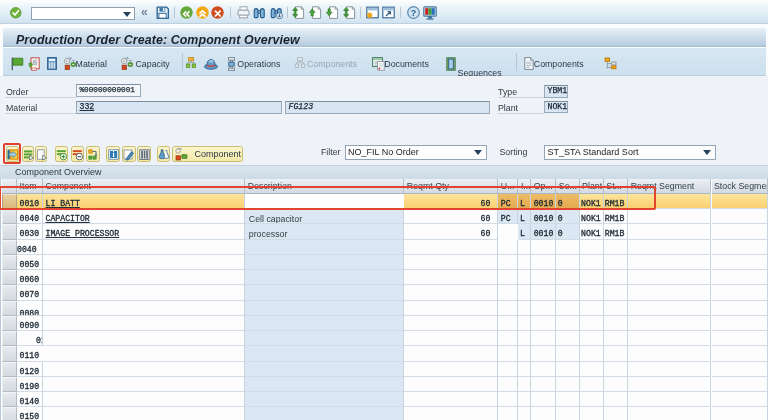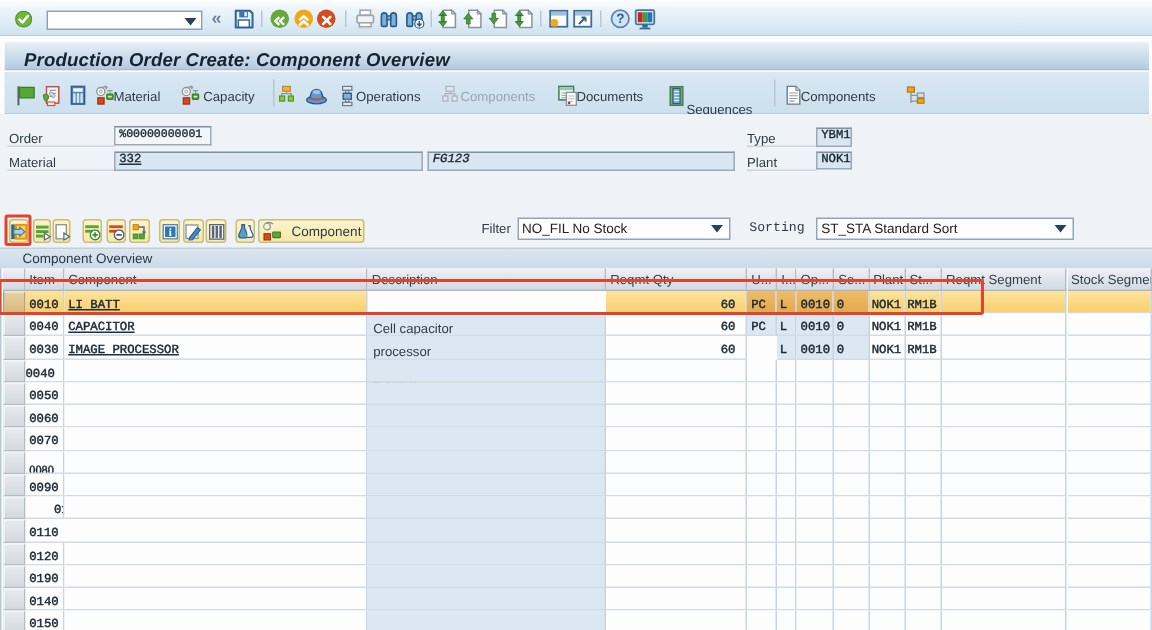--- a/index.html
+++ b/index.html
@@ -324,23 +324,23 @@
 <div class="btn" style="left:172.4px;top:146.3px;width:70.9px;height:15.7px;justify-content:flex-start;padding-left:2px;">
 <svg style="position:static;flex:none" width="13" height="13" viewBox="0 0 13 13">
 <path d="M2 1 Q5 -0.5 7 1.4" stroke="#8a949d" fill="none" stroke-width="0.9"></path>
 <circle cx="3" cy="3" r="2.2" fill="#fdf2cf" stroke="#8a949d" stroke-width="0.8"></circle>
 <rect x="1" y="7.8" width="4.4" height="4.2" fill="#d6491f" stroke="#9c3412" stroke-width="0.7"></rect>
 <rect x="6.8" y="6.6" width="5.2" height="3.8" rx="0.5" fill="#5fa43a" stroke="#3a7d1e" stroke-width="0.7"></rect>
 </svg>
     <span style="font-size:9px;color:#2e3a45;margin-left:6px;">Component</span>
   </div>
 <div class="lab" style="left:309px;top:147.5px;margin-left:12px;">Filter</div>
-<div class="combo" style="left:344.5px;top:144.5px;width:142.5px;height:15px;">NO_FIL No Stock</div>
+<div class="combo" style="left:344.5px;top:144.5px;width:142.5px;height:15px;">NO_FIL No Order</div>
 <div class="arr" style="left:474px;top:150px;"></div>
-<div class="lab" style="left:499.5px;top:147.5px;font-family:Liberation Mono, monospace;">Sorting</div>
+<div class="lab" style="left:499.5px;top:147.5px;">Sorting</div>
 <div class="combo" style="left:544px;top:144.5px;width:172px;height:15px;">ST_STA Standard Sort</div>
 <div class="arr" style="left:702.5px;top:150px;"></div>
 <div class="ab" style="left:0;top:164.5px;width:768px;height:14.5px;background:linear-gradient(180deg,#dbe5ee,#ccdae7);border-top:1px solid #c2d0dd;box-sizing:border-box;"></div>
 <div class="ab" style="left:15px;top:166.5px;font-size:9px;color:#2c3844;">Component Overview</div>
 <div class="ab" style="left:0;top:179.0px;width:768px;height:241.0px;background:#fdfdfe;border-left:1.5px solid #b6c8da;box-sizing:border-box;"></div>
 <div class="tc m hd" style="left:1.5px;top:179.00px;width:15.5px;height:15.00px;padding-left:2.5px;"></div>
 <div class="tc s hd s" style="left:17.0px;top:179.00px;width:26.0px;height:15.00px;padding-left:2.5px;">Item</div>
 <div class="tc s hd s" style="left:43.0px;top:179.00px;width:202.3px;height:15.00px;padding-left:2.5px;">Component</div>
 <div class="tc s hd s" style="left:245.3px;top:179.00px;width:159.0px;height:15.00px;padding-left:2.5px;">Description</div>
 <div class="tc s hd s" style="left:404.3px;top:179.00px;width:94.0px;height:15.00px;padding-left:2.5px;">Reqmt Qty</div>
@@ -443,21 +443,21 @@
 <div class="tc m wc right" style="left:404.3px;top:285.25px;width:94.0px;height:15.25px;text-align:right;padding-right:7px;padding-top:6px;"></div>
 <div class="tc m wc" style="left:498.3px;top:285.25px;width:20.1px;height:15.25px;padding-left:2.5px;padding-top:6px;"></div>
 <div class="tc m wc" style="left:518.4px;top:285.25px;width:12.8px;height:15.25px;padding-left:1.5px;padding-top:6px;"></div>
 <div class="tc m wc" style="left:531.2px;top:285.25px;width:25.1px;height:15.25px;padding-left:2.5px;padding-top:6px;"></div>
 <div class="tc m wc" style="left:556.3px;top:285.25px;width:23.3px;height:15.25px;padding-left:1.5px;padding-top:6px;"></div>
 <div class="tc m wc" style="left:579.6px;top:285.25px;width:24.2px;height:15.25px;padding-left:1.5px;padding-top:6px;"></div>
 <div class="tc m wc" style="left:603.8px;top:285.25px;width:24.4px;height:15.25px;padding-left:1px;padding-top:6px;"></div>
 <div class="tc m wc" style="left:628.2px;top:285.25px;width:83.3px;height:15.25px;padding-left:2.5px;padding-top:6px;"></div>
 <div class="tc m wc" style="left:711.5px;top:285.25px;width:56.5px;height:15.25px;padding-left:2.5px;padding-top:6px;"></div>
 <div class="tc m selc" style="left:1.5px;top:300.50px;width:15.5px;height:15.25px;padding-left:2.5px;padding-top:6px;"></div>
-<div class="tc m wc" style="left:17.0px;top:300.50px;width:26.0px;height:15.25px;padding-left:2.5px;padding-top:12px;font-family:Liberation Serif, serif;">0080</div>
+<div class="tc m wc" style="left:17.0px;top:300.50px;width:26.0px;height:15.25px;padding-left:2.5px;padding-top:12px;">0080</div>
 <div class="tc m wc" style="left:43.0px;top:300.50px;width:202.3px;height:15.25px;padding-left:2.5px;padding-top:6px;"></div>
 <div class="tc s bc" style="left:245.3px;top:300.50px;width:159.0px;height:15.25px;padding-left:3.5px;padding-top:6px;"></div>
 <div class="tc m wc right" style="left:404.3px;top:300.50px;width:94.0px;height:15.25px;text-align:right;padding-right:7px;padding-top:6px;"></div>
 <div class="tc m wc" style="left:498.3px;top:300.50px;width:20.1px;height:15.25px;padding-left:2.5px;padding-top:6px;"></div>
 <div class="tc m wc" style="left:518.4px;top:300.50px;width:12.8px;height:15.25px;padding-left:1.5px;padding-top:6px;"></div>
 <div class="tc m wc" style="left:531.2px;top:300.50px;width:25.1px;height:15.25px;padding-left:2.5px;padding-top:6px;"></div>
 <div class="tc m wc" style="left:556.3px;top:300.50px;width:23.3px;height:15.25px;padding-left:1.5px;padding-top:6px;"></div>
 <div class="tc m wc" style="left:579.6px;top:300.50px;width:24.2px;height:15.25px;padding-left:1.5px;padding-top:6px;"></div>
 <div class="tc m wc" style="left:603.8px;top:300.50px;width:24.4px;height:15.25px;padding-left:1px;padding-top:6px;"></div>
 <div class="tc m wc" style="left:628.2px;top:300.50px;width:83.3px;height:15.25px;padding-left:2.5px;padding-top:6px;"></div>

